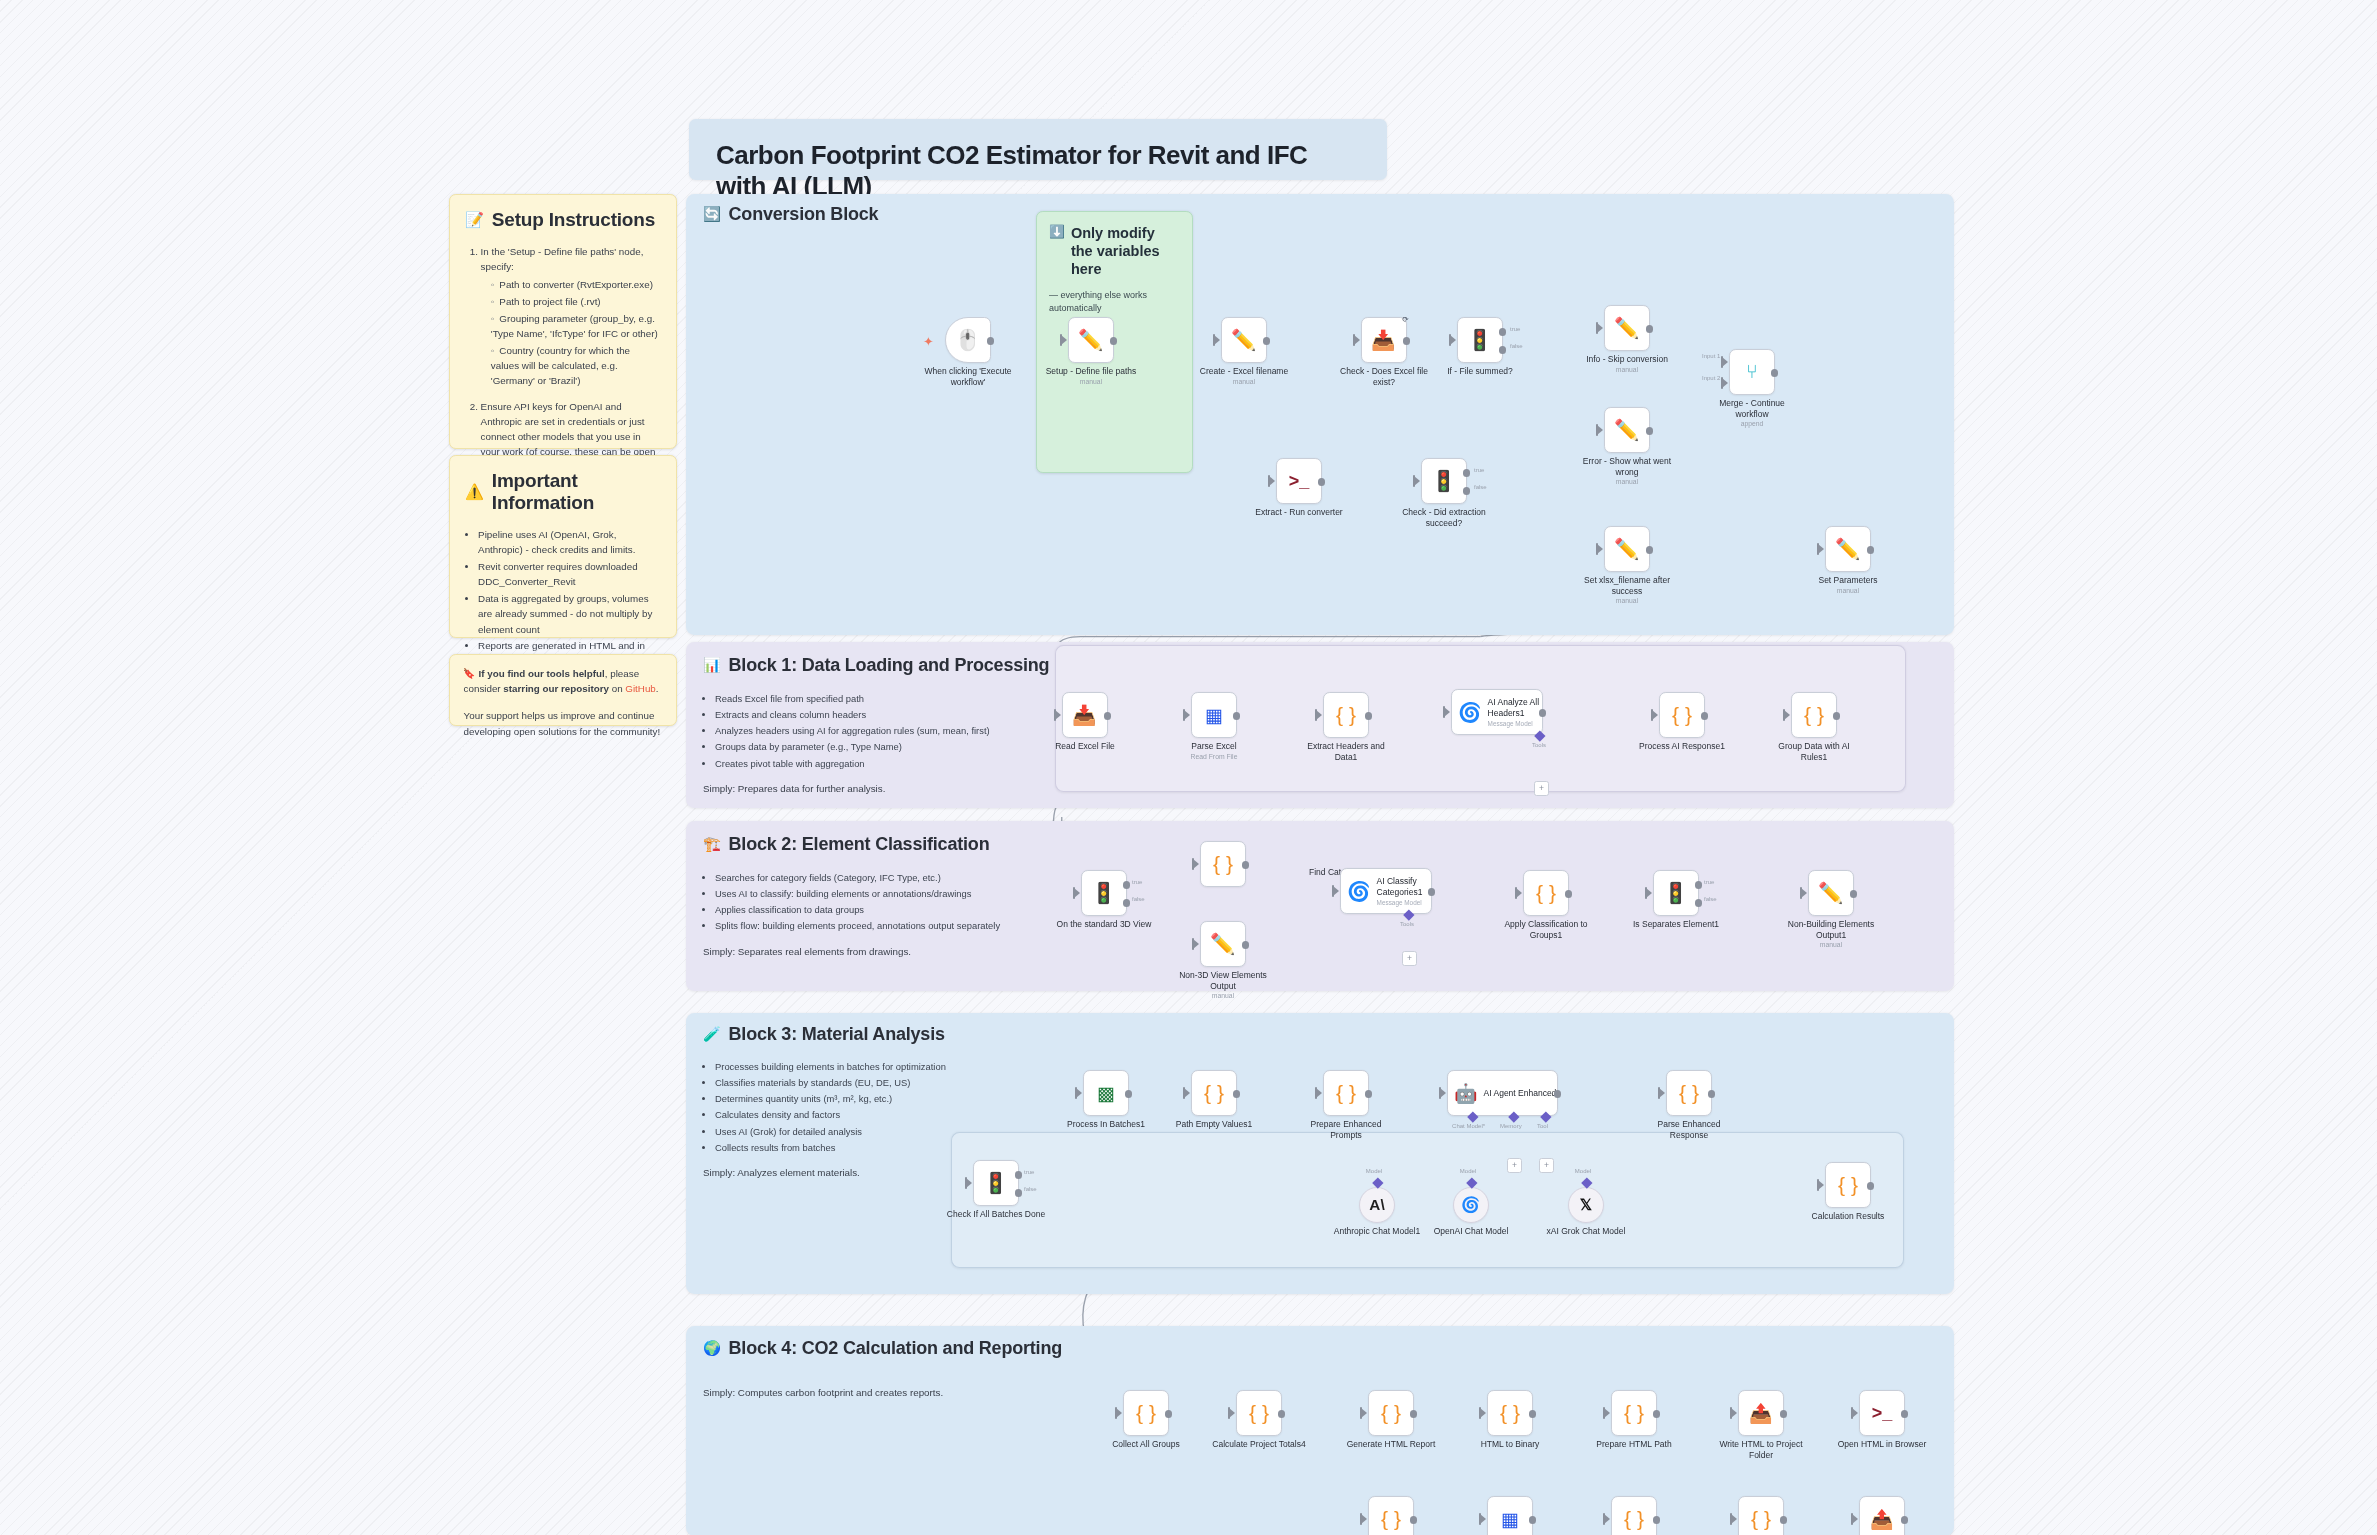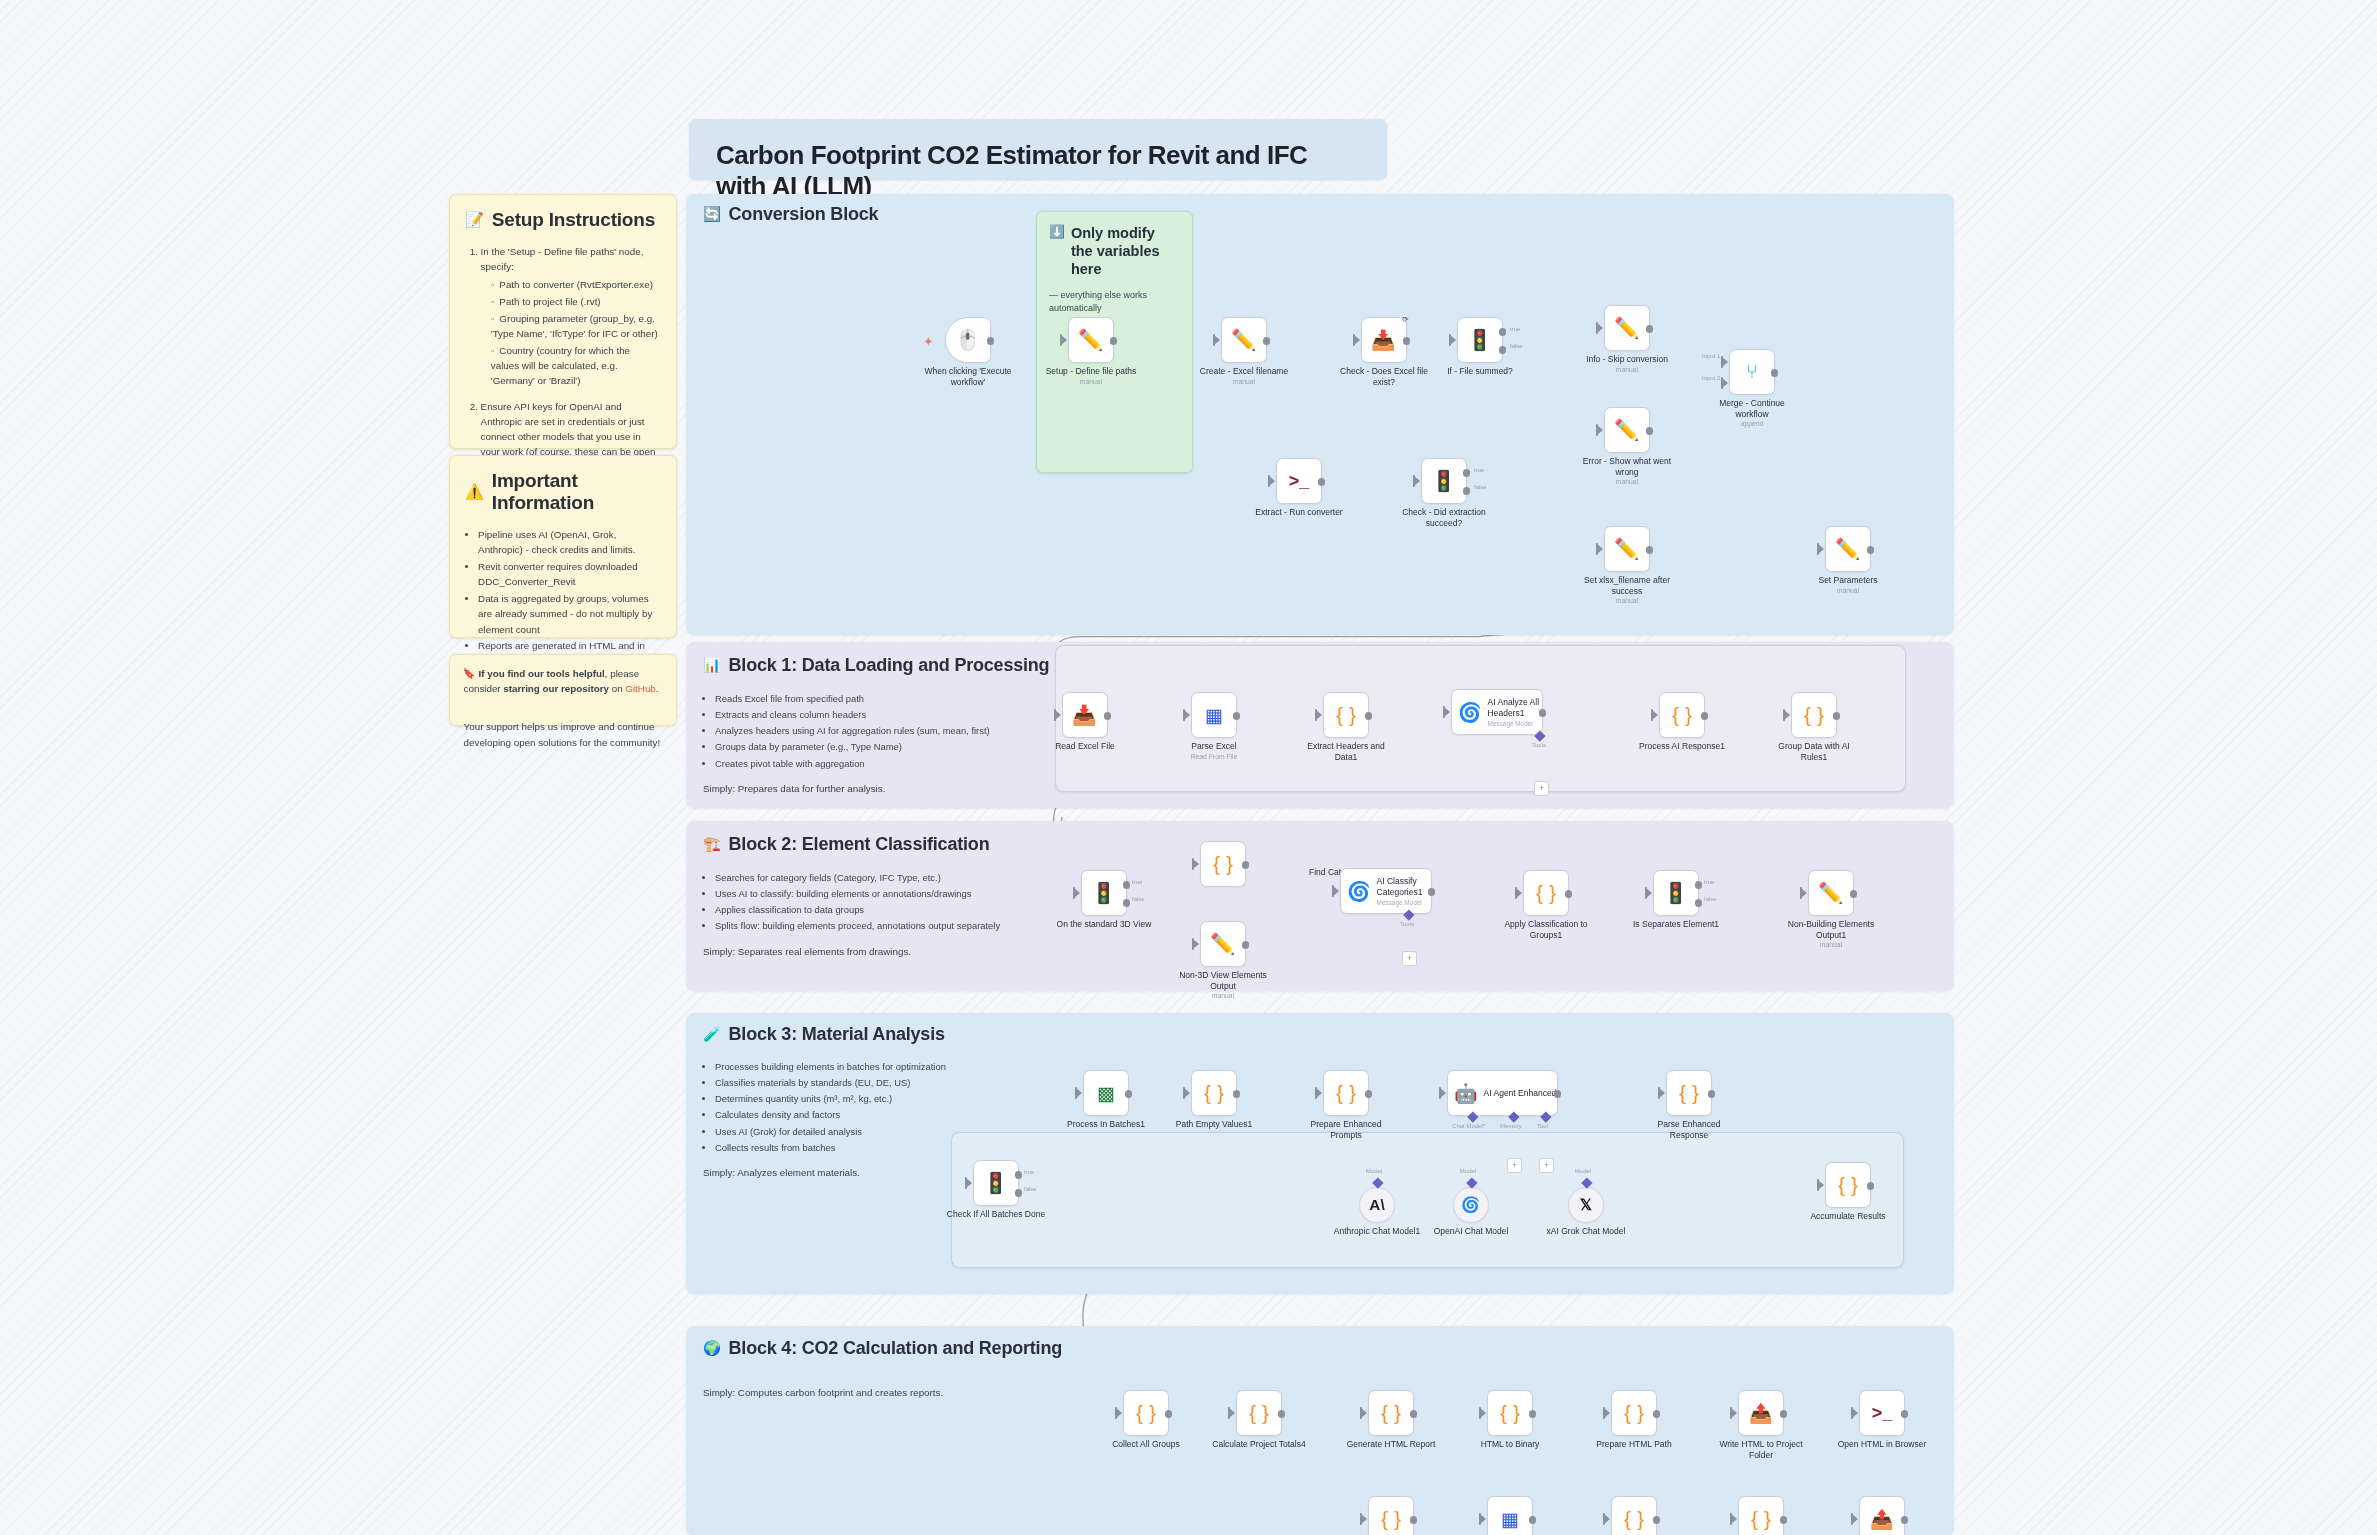--- a/index.html
+++ b/index.html
@@ -225,21 +225,21 @@
       <li>Data is aggregated by groups, volumes are already summed - do not multiply by element count</li>
       <li>Reports are generated in HTML and in Excel wfor detailed analysis</li>
     </ul>
   </div>
 </div>
 
 <div class="sticky yellow" style="left:449px;top:654px;width:228px;height:72px;padding:11px 13.6px;">
   <div class="sticky-body">
     <span>🔖</span>
     <b>If you find our tools helpful</b><span>, please consider </span><b>starring our repository</b><span> on </span><a href="#" style="color:#e8573f;text-decoration:none;">GitHub</a>.
-    <div style="margin-top:23px;">Your support helps us improve and continue developing open solutions for the community!</div>
+    <div style="margin-top:12px;">Your support helps us improve and continue developing open solutions for the community!</div>
   </div>
 </div>
 
 <div class="block" style="left:686px;top:194px;width:1268px;height:441px;background:#d9e8f5;"></div>
 <div class="block-head" style="left:703px;top:204px;">
   <span style="font-size:14.5px;">🔄</span>
   <span>Conversion Block</span>
 </div>
 
 <div class="sticky" style="left:1036px;top:211px;width:157px;height:262px;background:#d6f0dc;border:0.9px solid #b3ddc0;padding:12px 12px;">
@@ -662,21 +662,21 @@
   <span class="port-lbl" style="left:51px;top:26px;">false</span>
   <div class="node-label">Check If All Batches Done</div>
 </div>
 <div class="node" style="left:1825px;top:1162px;">
   <div class="node-box">
     <span class="inbar"></span>
         <span class="inarrow"></span>
     <span style="font-size:21px;color:#f29128;">{ }</span>
     <span class="port out"></span>
   </div>
-  <div class="node-label">Accumulate Results</div>
+  <div class="node-label">Calculation Results</div>
 </div>
 
 <div class="node" style="left:1359px;top:1187px;">
   <div class="node-box circle">
     <span style="font-size:15.3px;color:#1f1f1f;font-weight:700;">A\</span>
   </div>
   <span class="diamond" style="left:14.5px;top:-7.7px;"></span>
   <span class="port-lbl" style="left:6.8px;top:-19px;">Model</span>
   <div class="node-label" style="top:39px;">Anthropic Chat Model1</div>
 </div>

